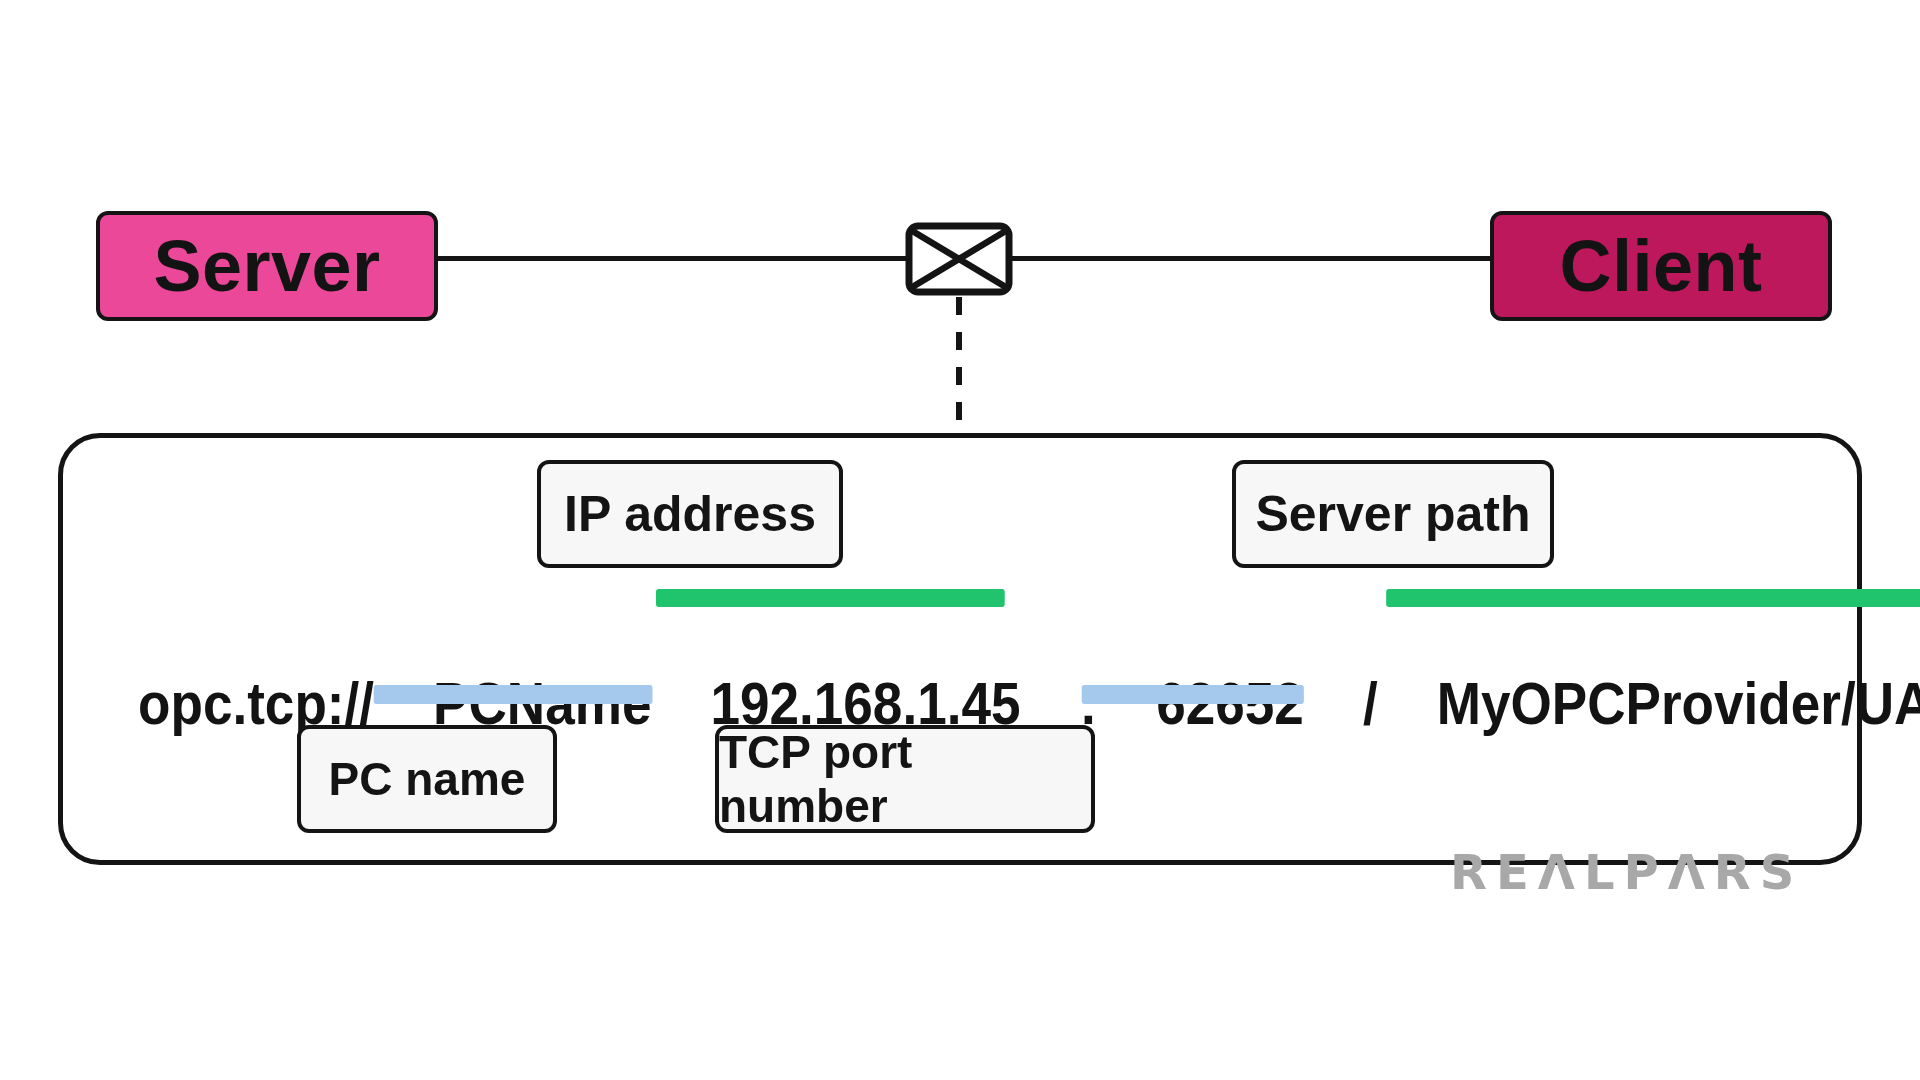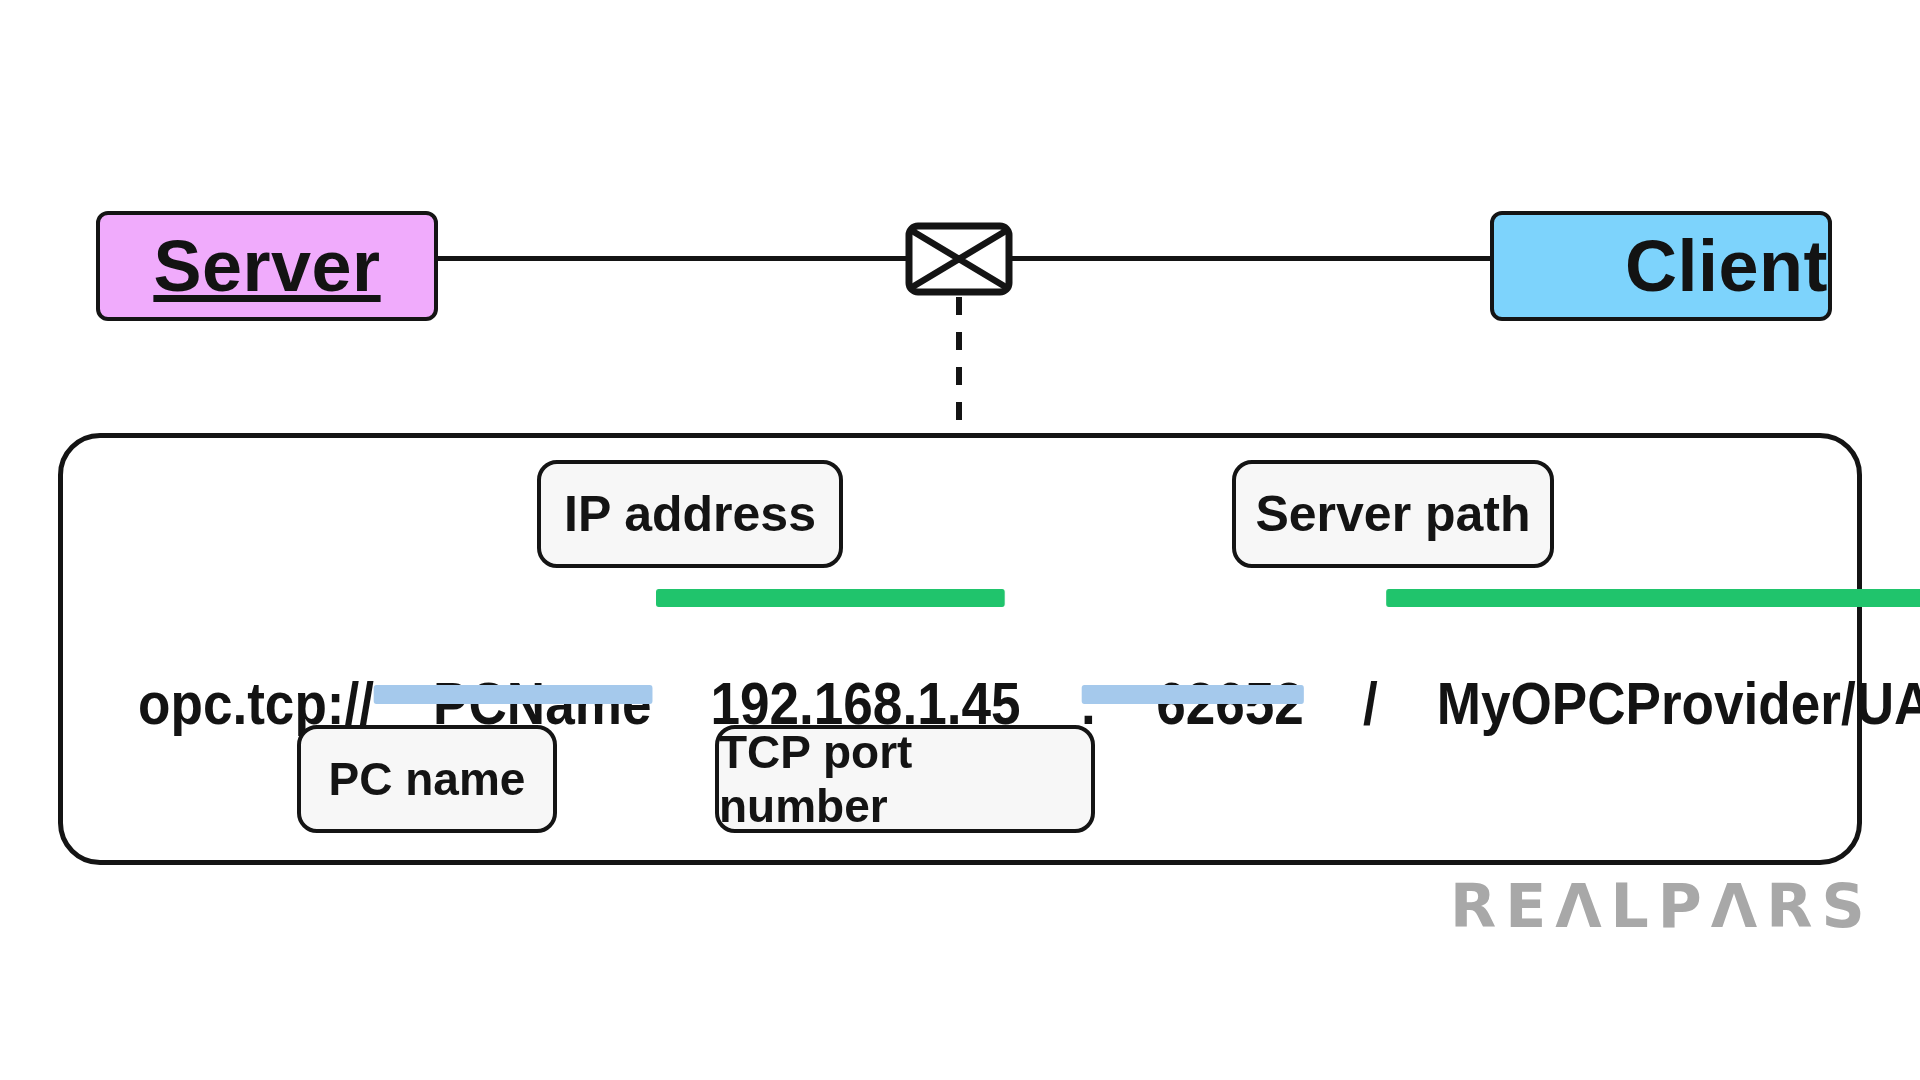--- a/index.html
+++ b/index.html
@@ -39,21 +39,21 @@
   .big-container {
     left: 58px; top: 433px; width: 1804px; height: 432px;
     border: 5px solid #141414; border-radius: 42px;
     background: #ffffff;
   }
 
   
   .label-box {
     background: #F7F7F7;
     border: 4px solid #141414;
-    border-radius: 20px;
+    border-radius: 12px;
     display: flex; align-items: center; justify-content: center;
     font-weight: 600; color: #141414;
     font-size: 50px;
   }
   .ip-box         { left: 537px;  top: 460px; width: 306px; height: 108px; }
   .serverpath-box { left: 1232px; top: 460px; width: 322px; height: 108px; }
   .pcname-box     { left: 297px;  top: 725px; width: 260px; height: 108px; font-size: 46px; }
   .tcpport-box    { left: 715px;  top: 725px; width: 380px; height: 108px; font-size: 46px; }
 
   
@@ -73,36 +73,36 @@
   }
   .bar-green { top: -25px; height: 18px; }
   .bar-blue  { top: 71px;  height: 19px; }
   .bar-ip     { left: 5px;   right: 18px; }
   .bar-path   { left: 10px;  right: -1px; }
   .bar-pcname { left: 0;     right: -1px; }
   .bar-port   { left: -18px; right: 0; }
 
   
   .brand {
-    left: 1450px; top: 882px;
+    left: 1450px; top: 848px;
     font-family: "DejaVu Sans", "Liberation Sans", sans-serif;
-    font-size: 60px; font-weight: 800;
+    font-size: 48px; font-weight: 800;
     letter-spacing: 9px;
     color: #A8A8A8;
     line-height: 48px;
   }
 </style>
 </head>
 <body>
 
-<div class="abs node-box server-box" style="background: #f0abfc; text-decoration: underline;">
+<div class="abs node-box server-box" style="background: #ec4899;">
   <span>Server</span>
 </div>
 
-<div class="abs node-box client-box" style="background: #7dd3fc; justify-content: flex-end;">
+<div class="abs node-box client-box" style="background: #be185d;">
   <span>Client</span>
 </div>
 
 <div class="abs hline hline-left"></div>
 <div class="abs hline hline-right"></div>
 
 <svg class="abs envelope" viewBox="0 0 108 74" xmlns="http://www.w3.org/2000/svg">
   <rect x="4" y="4" width="100" height="66" rx="9" fill="#ffffff" stroke="#141414" stroke-width="7"></rect>
   <path d="M9 10 L99 64 M99 10 L9 64" fill="none" stroke="#141414" stroke-width="6.5" stroke-linecap="round"></path>
 </svg>

